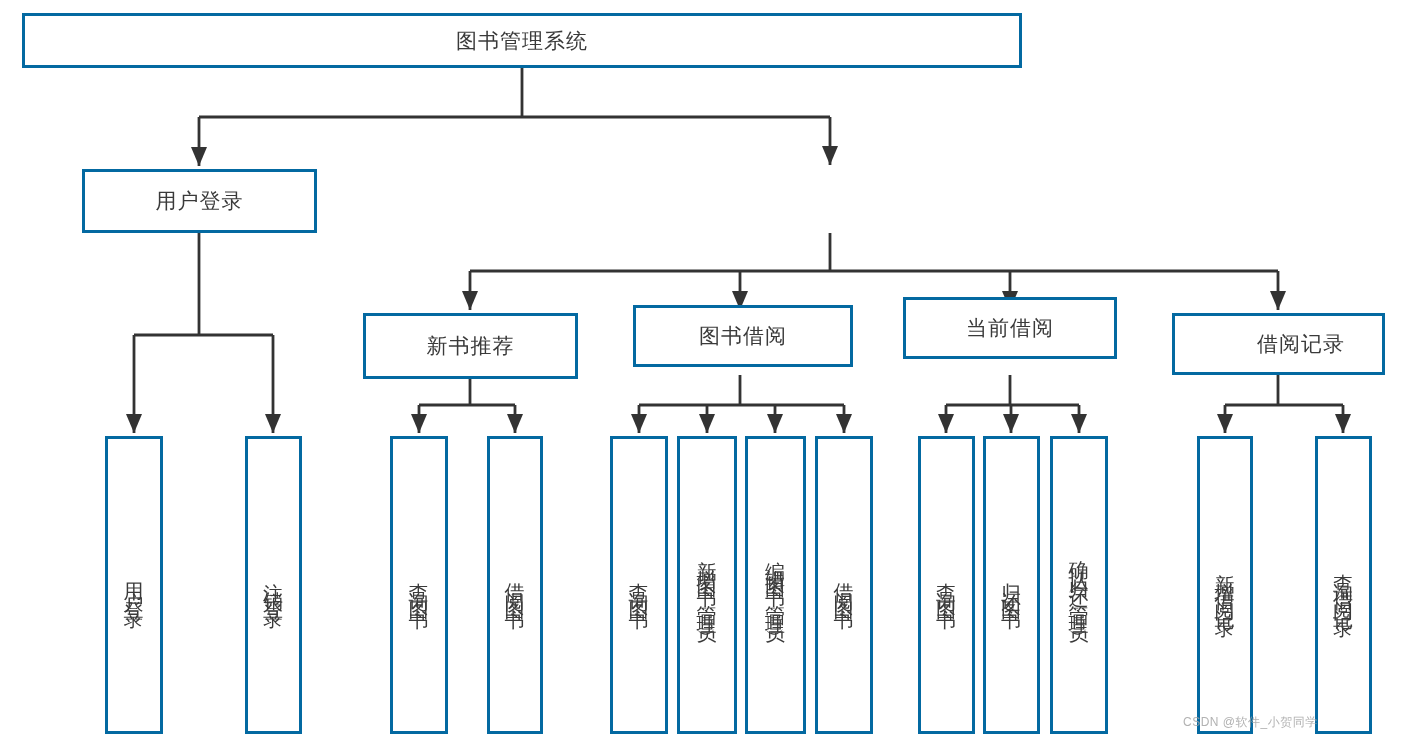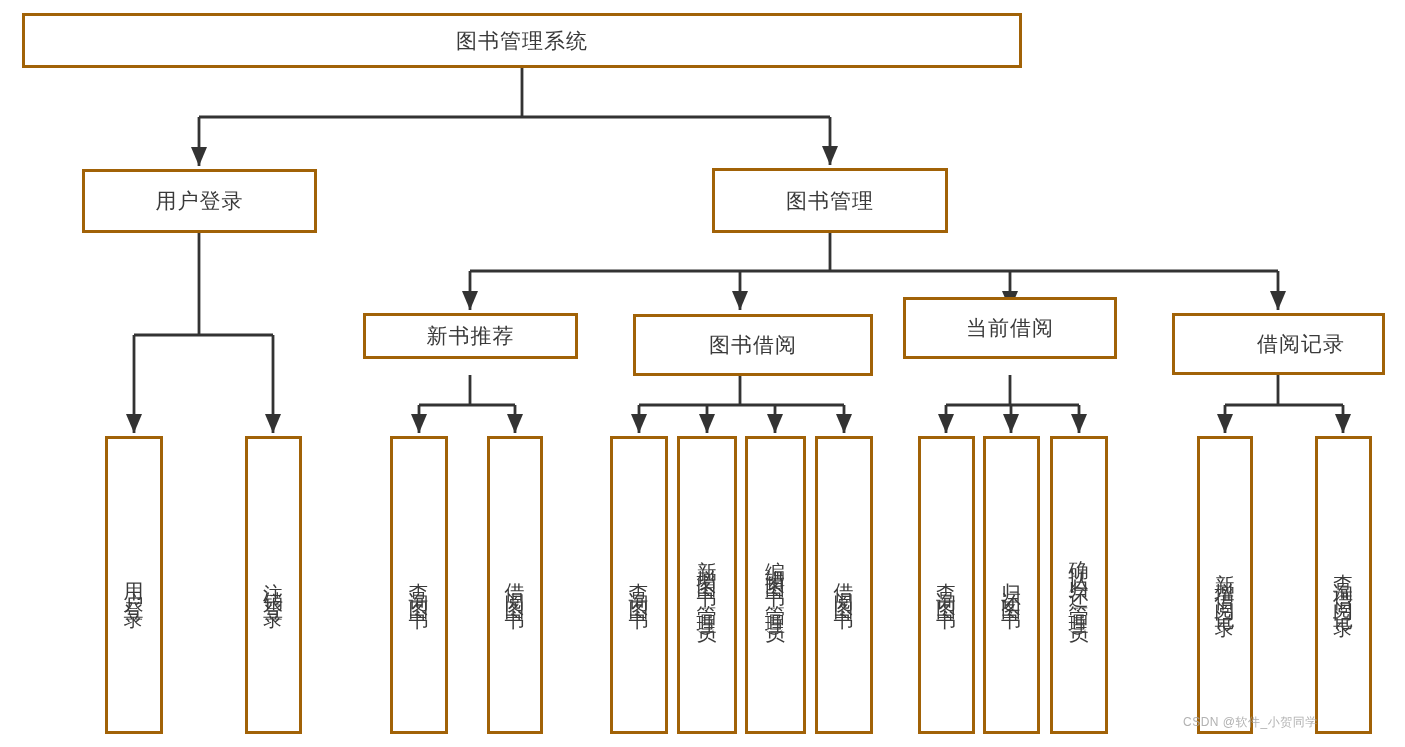--- a/index.html
+++ b/index.html
@@ -19,21 +19,21 @@
     position: absolute;
     left: 0; top: 0;
     width: 1405px;
     height: 747px;
     z-index: 1;
   }
   .node {
     position: absolute;
     box-sizing: border-box;
     background: #ffffff;
-    border: 3px solid #a16207;
+    border: 3px solid #0369a1;
     display: flex;
     align-items: center;
     justify-content: center;
     z-index: 2;
     color: #333333;
   }
   .node .lbl-h {
     font-size: 21px;
     letter-spacing: 1px;
     white-space: nowrap;
@@ -45,22 +45,22 @@
     letter-spacing: 9px;
     line-height: 1;
     color: #3a3a3a;
   }
   
   #n-root   { left: 22px;  top: 13px;  width: 1000px; height: 55px; }
   
   #n-login  { left: 82px;  top: 169px; width: 235px;  height: 64px; }
   #n-mgmt   { left: 712px; top: 168px; width: 236px;  height: 65px; }
   
-  #n-rec    { left: 363px;  top: 313px; width: 215px; height: 46px; }
-  #n-borrow { left: 633px;  top: 314px; width: 240px; height: 62px; }
+  #n-rec    { left: 363px;  top: 313px; width: 215px; height: 66px; }
+  #n-borrow { left: 633px;  top: 305px; width: 220px; height: 62px; }
   #n-cur    { left: 903px;  top: 297px; width: 214px; height: 62px; }
   #n-recs   { left: 1172px; top: 313px; width: 213px; height: 62px; padding-left: 45px; }
   
   .leaf { top: 436px; height: 298px; }
   #l-userlogin  { left: 105px;  width: 58px; }
   #l-logout     { left: 245px;  width: 57px; }
   #l-rec-query  { left: 390px;  width: 58px; }
   #l-rec-borrow { left: 487px;  width: 56px; }
   #l-bor-query  { left: 610px;  width: 58px; }
   #l-bor-add    { left: 677px;  width: 60px; }
@@ -143,23 +143,20 @@
     </g>
   </svg>
 
   <div class="node" id="n-root">
     <span class="lbl-h">图书管理系统</span>
   </div>
 
   <div class="node" id="n-login">
     <span class="lbl-h">用户登录</span>
   </div>
-  <div class="node" id="n-mgmt">
-    <span class="lbl-h">图书管理</span>
-  </div>
 
   <div class="node" id="n-rec">
     <span class="lbl-h">新书推荐</span>
   </div>
   <div class="node" id="n-borrow">
     <span class="lbl-h">图书借阅</span>
   </div>
   <div class="node" id="n-cur">
     <span class="lbl-h">当前借阅</span>
   </div>

